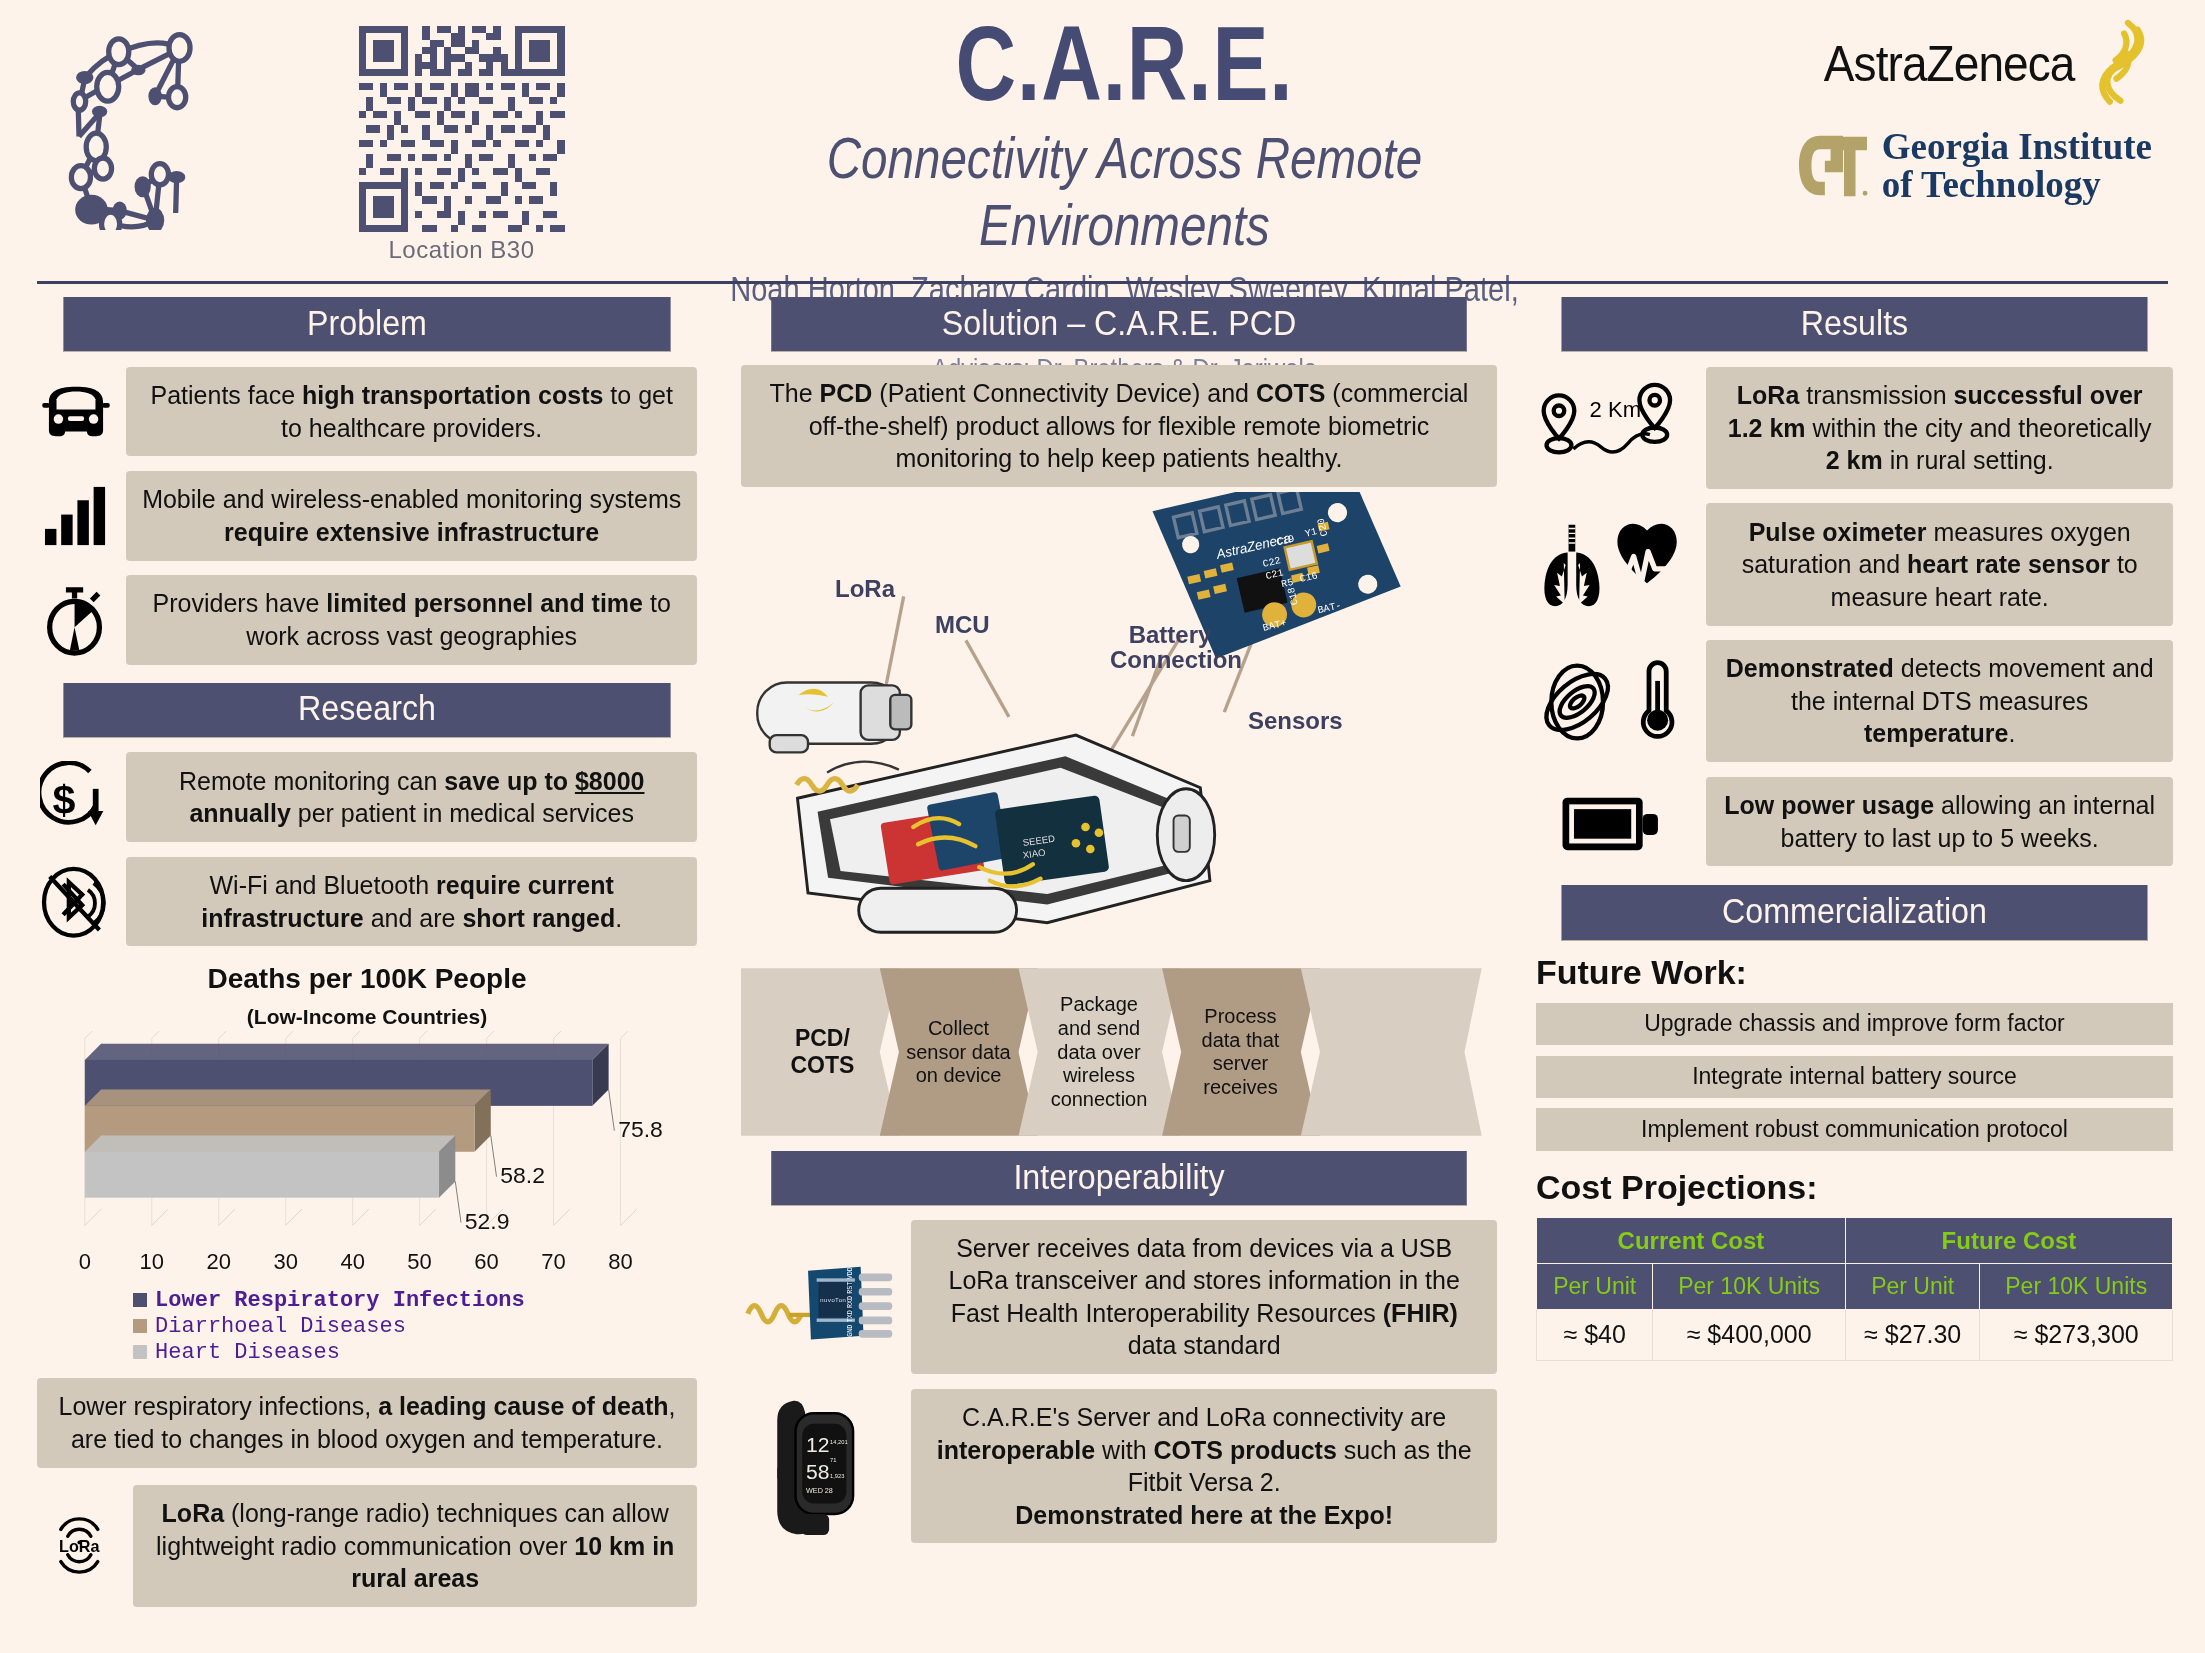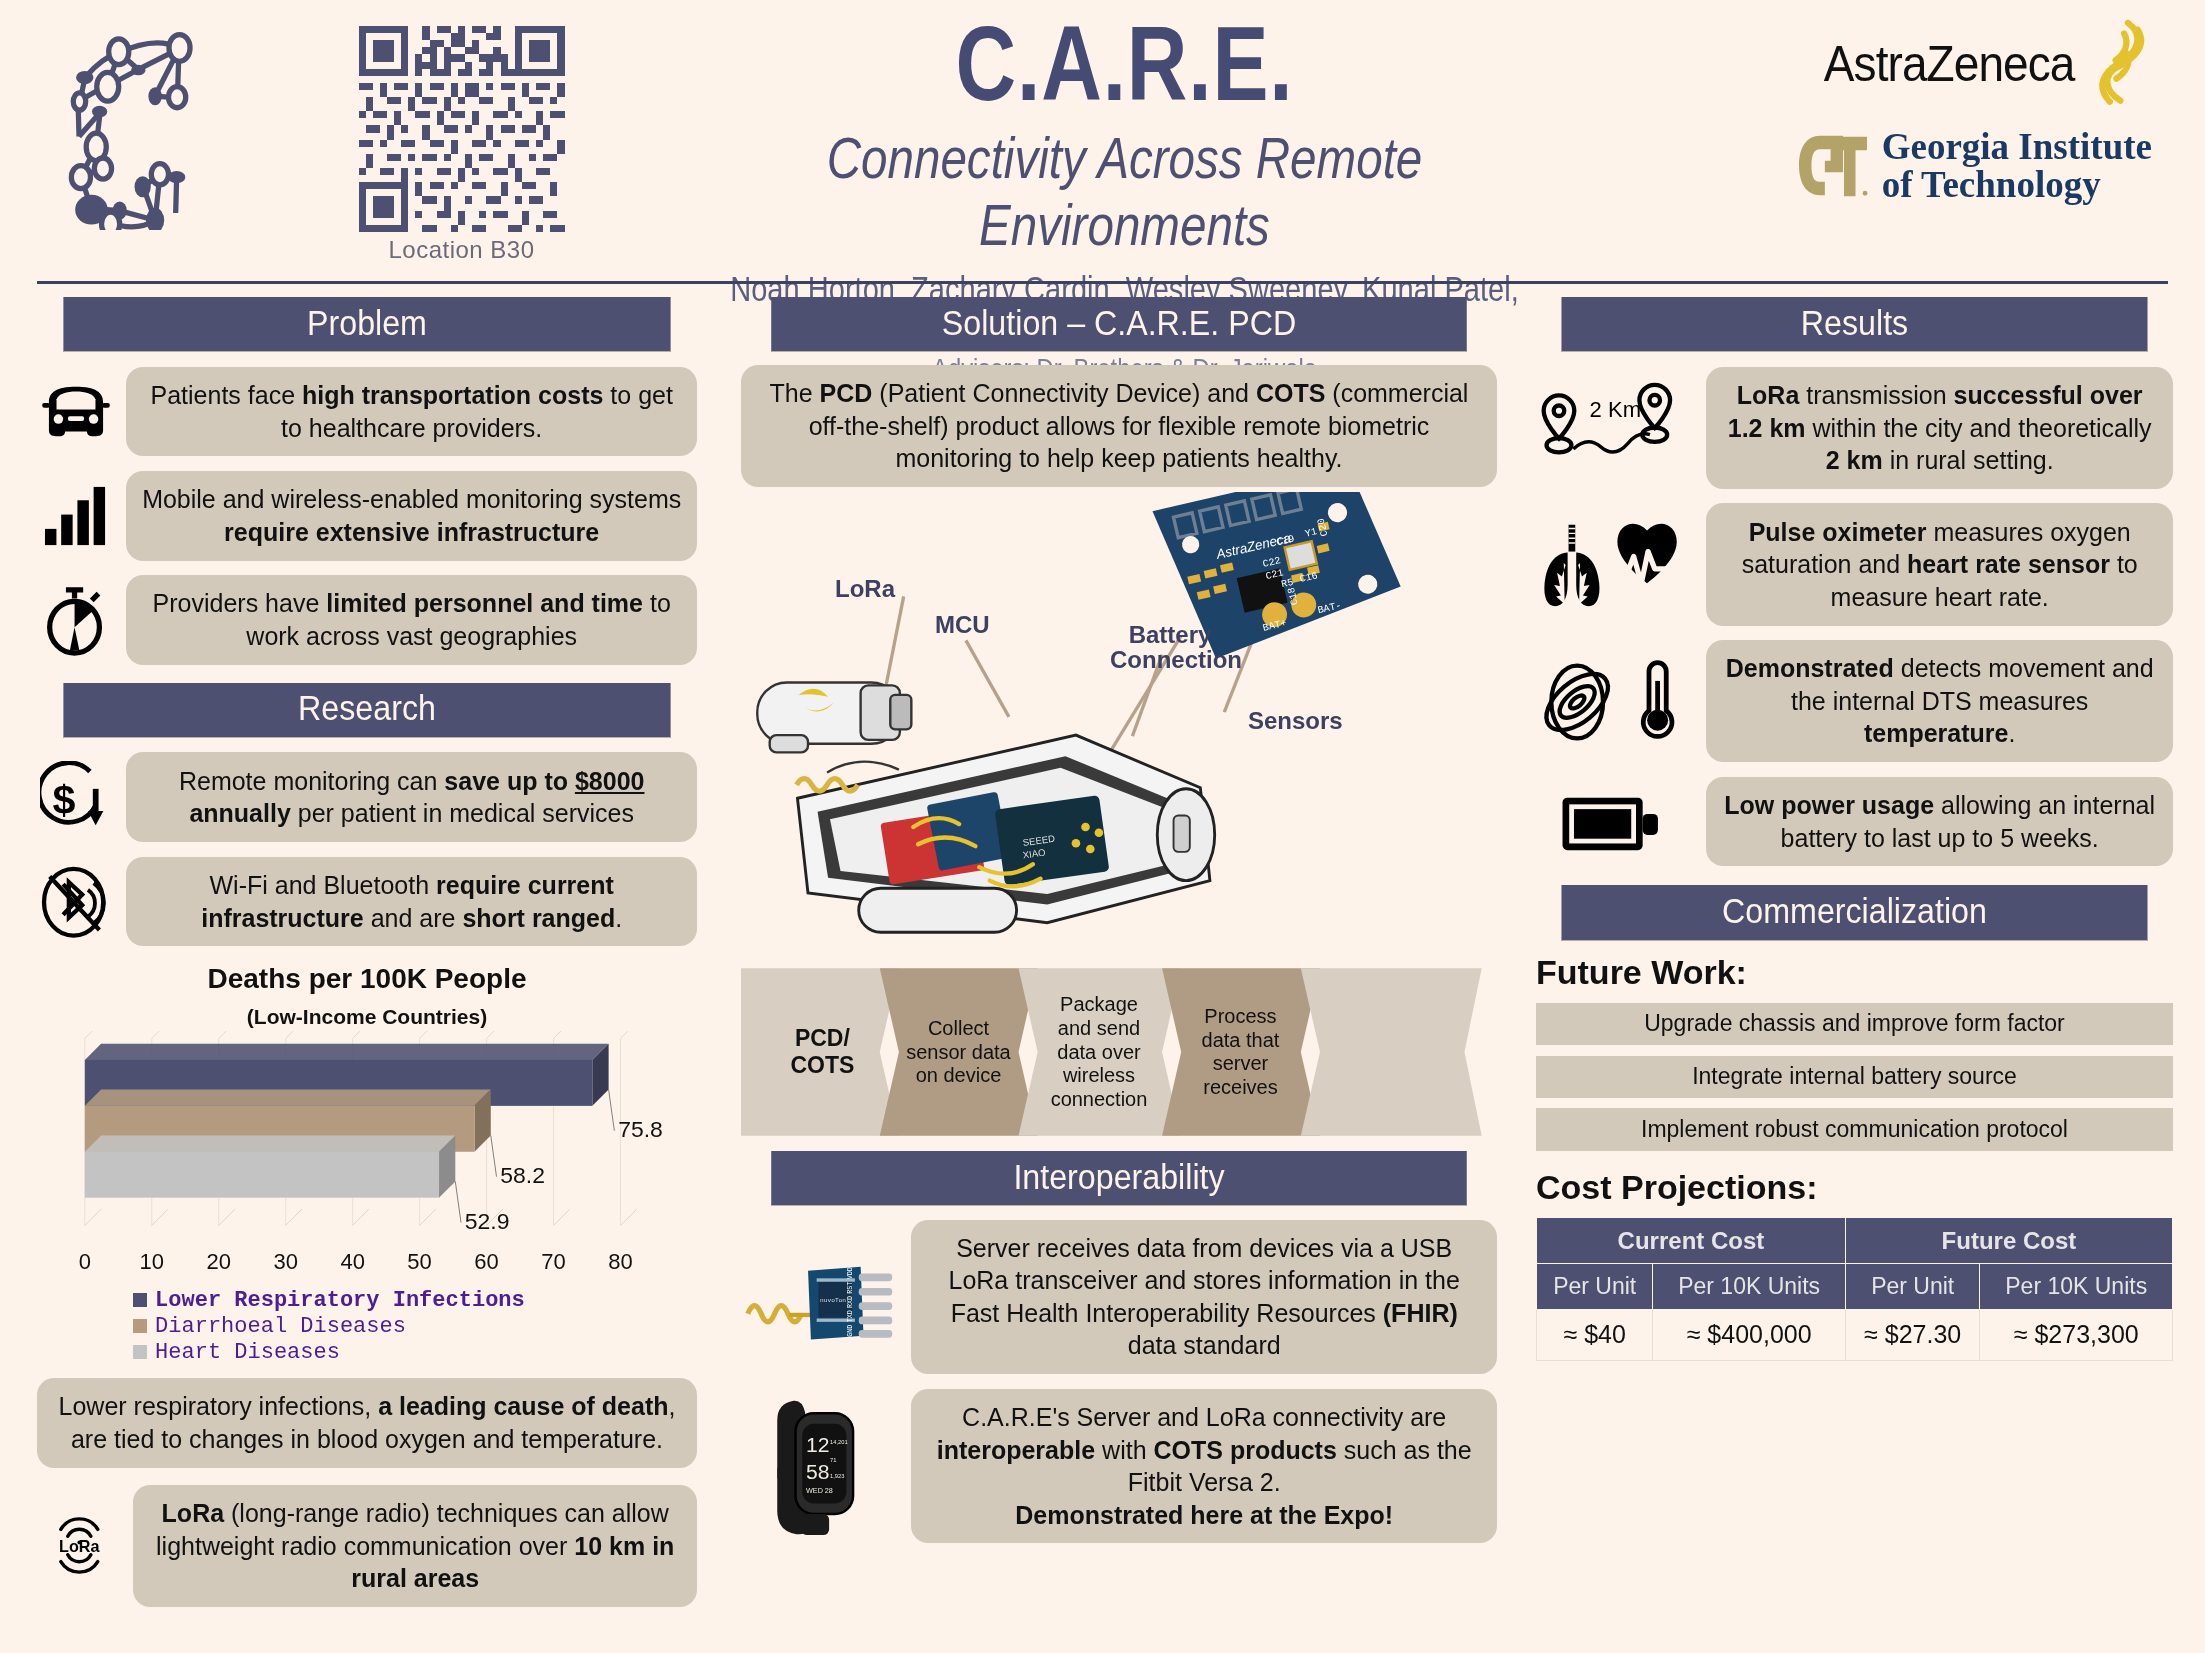--- a/index.html
+++ b/index.html
@@ -50,21 +50,21 @@
   .col-right  { left: 1536px; width: 637px; }
 
   .sec-head {
     background: #4d5070; color: #fdf3ea; text-align: center;
     font-size: 35px; padding: 5.7px 0 8.6px; border-bottom: 1.9px solid #b9b0a4;
     font-family: "Liberation Sans Narrow", "Liberation Sans", sans-serif;
     transform: scaleX(0.92); transform-origin: center;
   }
 
   .beige {
-    background: #d3c9bb; border-radius: 17px; padding: 12.4px 14.4px;
+    background: #d3c9bb; border-radius: 4px; padding: 12.4px 14.4px;
     font-size: 25px; line-height: 1.30; color: #111; text-align: center;
     font-family: "Liberation Sans Narrow", "Liberation Sans", sans-serif;
   }
   .beige b { font-weight: bold; }
   .beige u { text-decoration: underline; }
 
   .row { display: flex; align-items: center; gap: 12.4px; margin-top: 14.4px; }
   .row .ic { flex: 0 0 77px; height: 77px; display: flex; align-items: center; justify-content: center; }
   .row .bx { flex: 1 1 auto; }
 
@@ -95,21 +95,21 @@
   
   .fw-title { font-size: 34px; font-weight: bold; color: #111; margin-top: 12.4px;
               font-family: "Liberation Sans Narrow", "Liberation Sans", sans-serif; }
   .fw-item { background: #d3c9bb; text-align: center; font-size: 23px; color:#111;
              padding: 7.7px 4.8px; margin-top: 10.5px;
              font-family: "Liberation Sans Narrow", "Liberation Sans", sans-serif; }
   .cost-title { font-size: 34px; font-weight: bold; color:#111; margin-top: 17px;
                 font-family: "Liberation Sans Narrow", "Liberation Sans", sans-serif; }
   table.cost { border-collapse: collapse; width: 100%; margin-top: 10.5px;
                font-family: "Liberation Sans Narrow", "Liberation Sans", sans-serif; }
-  table.cost th { background: #4d5070; color:#e5e5e5; font-size: 24px; font-weight: bold;
+  table.cost th { background: #4d5070; color:#84cc16; font-size: 24px; font-weight: bold;
                   border: 1.4px solid #fdf3ea; padding: 8.6px 2.9px; margin-top: 32px; }
   table.cost th.sub { font-weight: normal; font-size: 23px; }
   table.cost td { font-size: 25px; text-align: center; padding: 10.5px 2.9px;
                   border: 1.4px solid #e8ded2; color: #111; }
   svg { display: block; }
 </style>
 </head>
 <body>
 
 <div class="poster">

